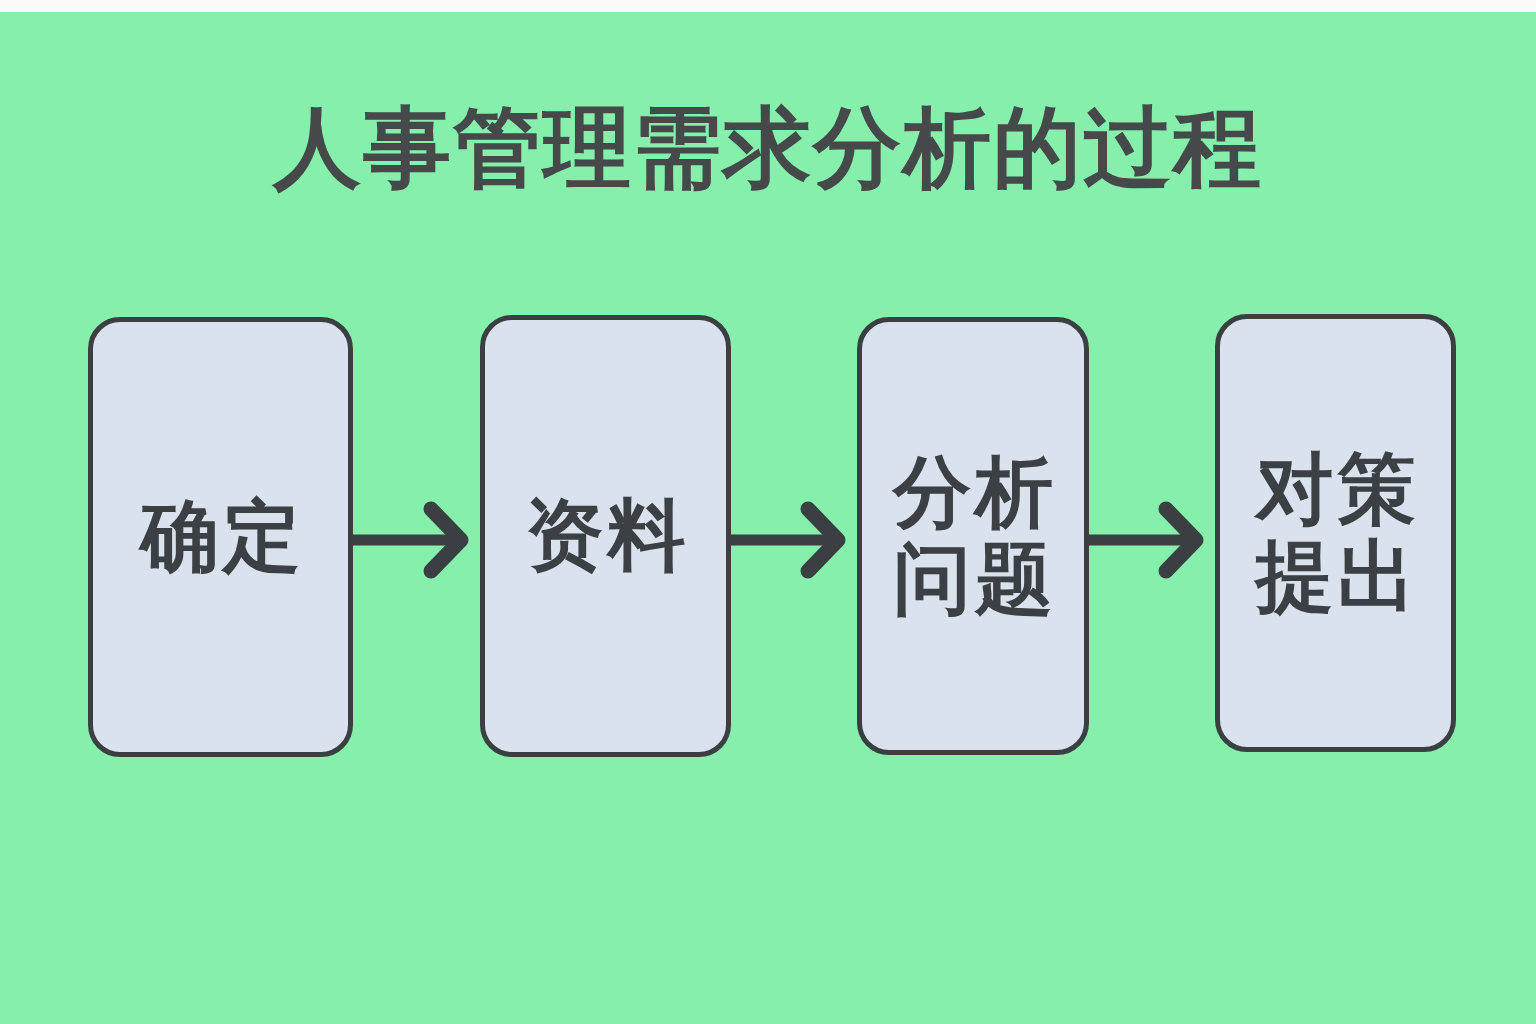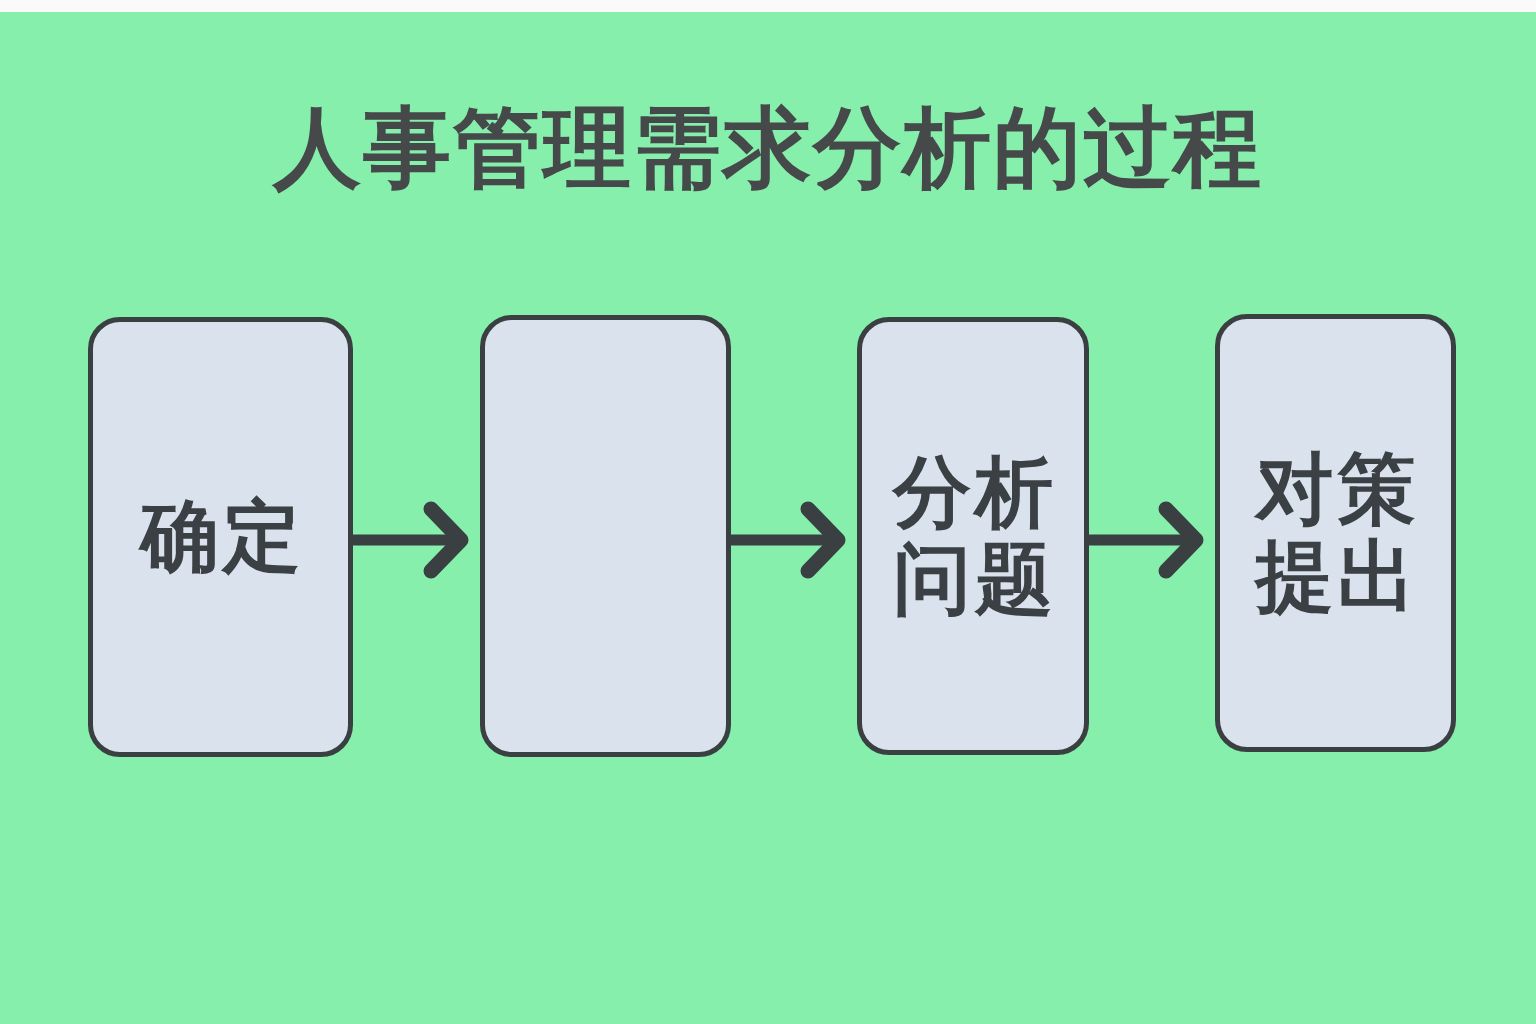--- a/index.html
+++ b/index.html
@@ -83,20 +83,21 @@
   </div>
 
   <div class="arrow" id="arrow-1">
     <svg width="128" height="90" viewBox="0 0 128 90" fill="none" xmlns="http://www.w3.org/2000/svg">
       <path d="M0 45 H98" stroke="#3a3f42" stroke-width="11" stroke-linecap="butt"></path>
       <path d="M78 14 L108 45 L78 76" stroke="#3a3f42" stroke-width="15" stroke-linecap="round" stroke-linejoin="round" fill="none"></path>
     </svg>
   </div>
 
   <div class="flow-step" id="step-2">
+    <div class="step-line">资料</div>
   </div>
 
   <div class="arrow" id="arrow-2">
     <svg width="127" height="90" viewBox="0 0 127 90" fill="none" xmlns="http://www.w3.org/2000/svg">
       <path d="M0 45 H97" stroke="#3a3f42" stroke-width="11" stroke-linecap="butt"></path>
       <path d="M77 14 L107 45 L77 76" stroke="#3a3f42" stroke-width="15" stroke-linecap="round" stroke-linejoin="round" fill="none"></path>
     </svg>
   </div>
 
   <div class="flow-step" id="step-3">

